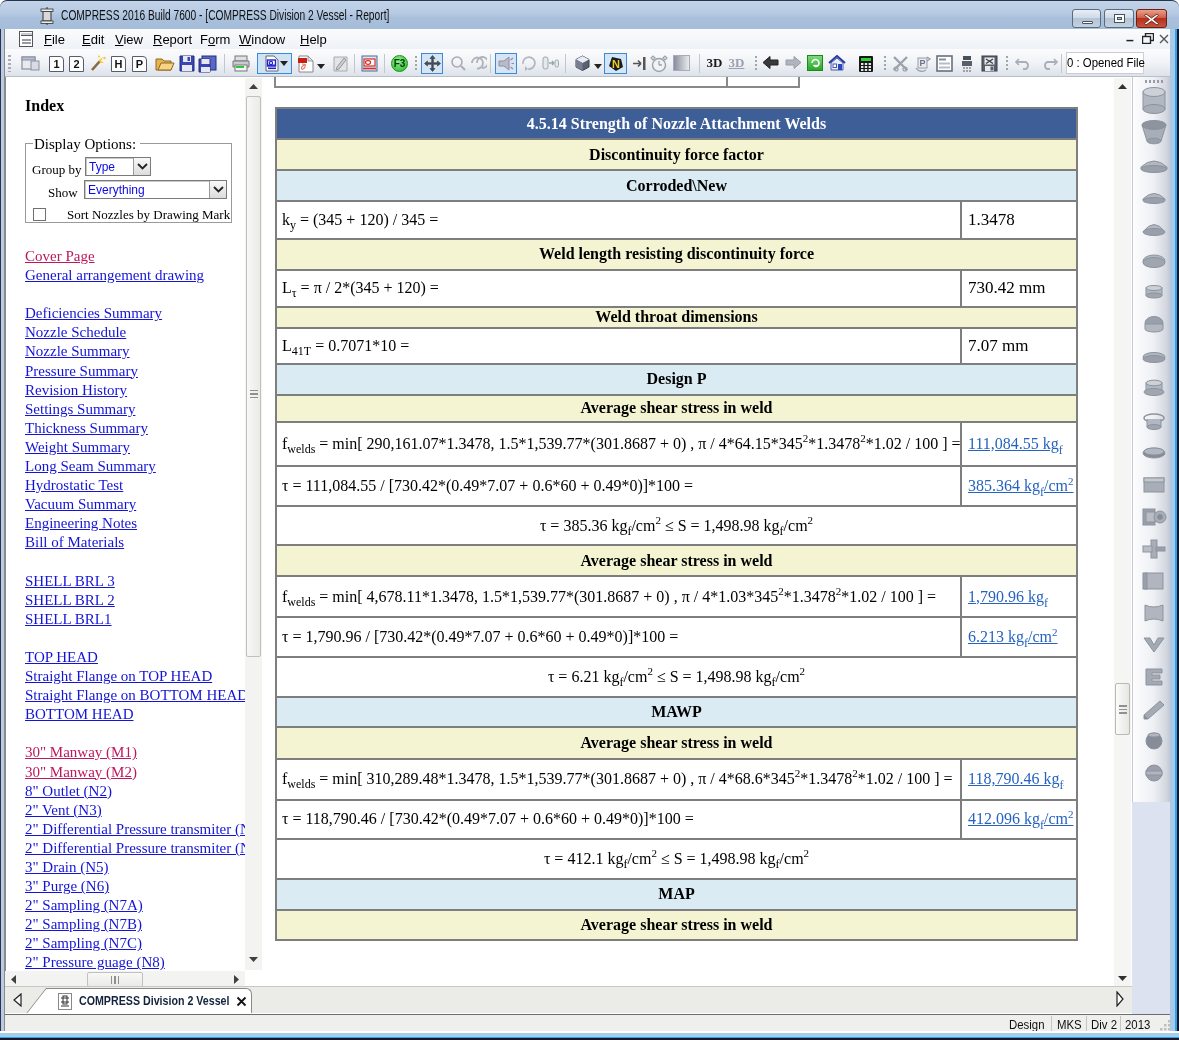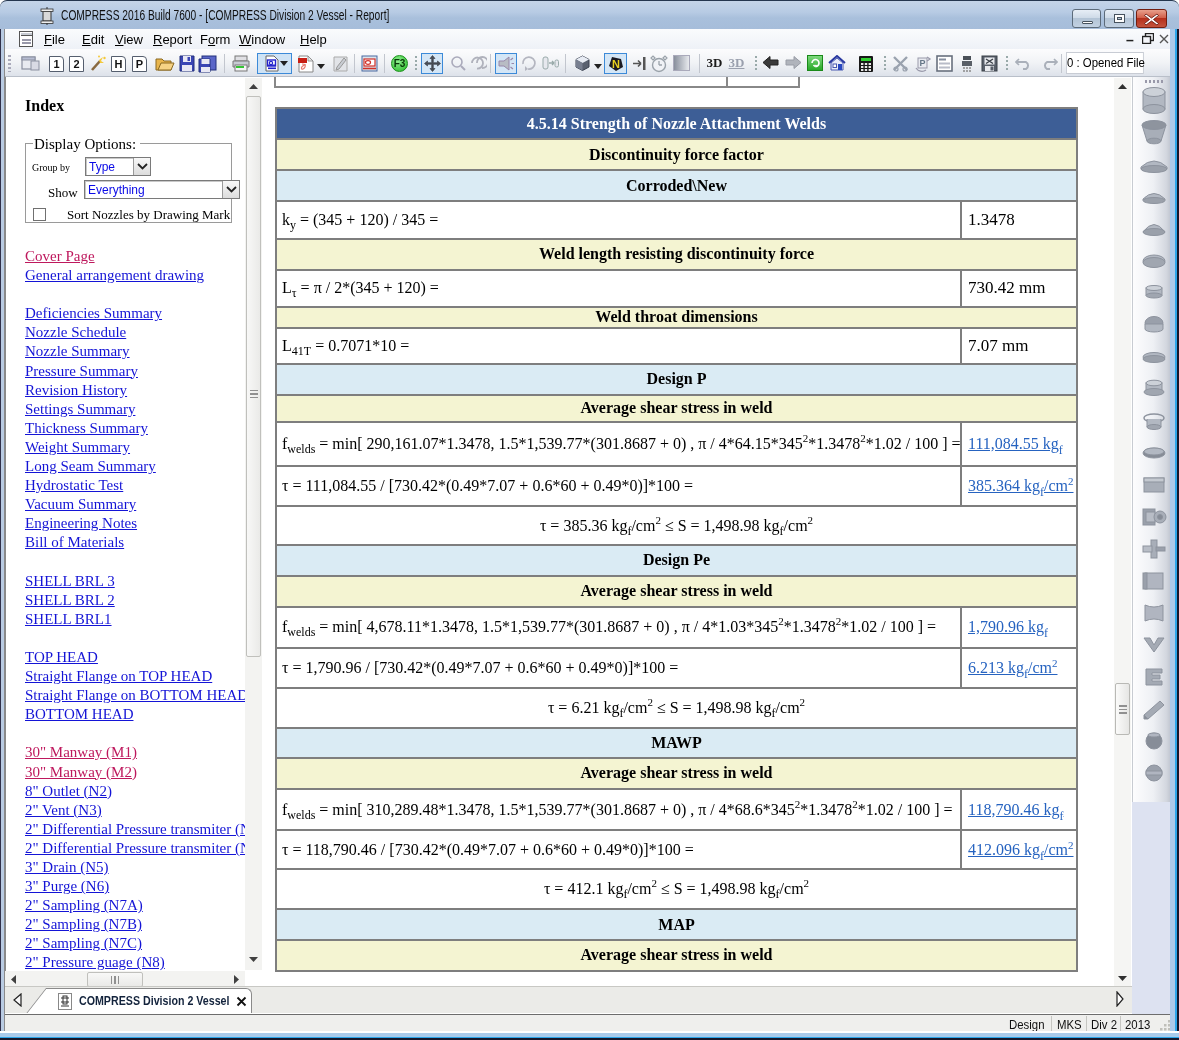--- a/index.html
+++ b/index.html
@@ -352,31 +352,31 @@
     <path d="M15.5 7 L6 7 A4 4 0 0 0 6 14 L9 14" fill="none" stroke="#aab0ba" stroke-width="2"></path>
   </svg>
   <div class="tsep" style="left:1059px"></div>
   <div style="position:absolute;left:1064px;top:3px;width:82px;height:22px;background:#fff;border:1px solid #c8ccd4;font-size:12px;color:#000;line-height:21px;text-align:center;white-space:nowrap;transform:scaleX(0.95);transform-origin:0 50%;">0 : Opened File</div>
 </div>
 <div id="mainarea">
   <div id="sidebar">
     <div style="position:absolute;left:19px;top:20px;font-size:16px;font-weight:bold;">Index</div>
     <div id="fs"></div>
     <div id="fsleg">Display Options:</div>
-    <div class="sblab" style="left:26px;top:85px;font-size:10px;">Group by</div>
+    <div class="sblab" style="left:26px;top:85px;font-size:13px;">Group by</div>
     <div class="selbox" style="left:79px;top:80px;width:66px;">
         <span class="selval">Type</span>
         <span class="selbtn">
           <svg width="11" height="7" viewBox="0 0 11 7">
             <path d="M1 1 L5.5 5.5 L10 1" fill="none" stroke="#222" stroke-width="1.8"></path>
           </svg>
         </span>
       </div>
     <div class="sblab" style="left:42px;top:108px;font-size:13px;">Show</div>
-    <div class="selbox" style="left:78px;top:103px;width:156px;padding-left:42px;">
+    <div class="selbox" style="left:78px;top:103px;width:143px;padding-left:42px;">
         <span class="selval">Everything</span>
         <span class="selbtn">
           <svg width="11" height="7" viewBox="0 0 11 7">
             <path d="M1 1 L5.5 5.5 L10 1" fill="none" stroke="#222" stroke-width="1.8"></path>
           </svg>
         </span>
       </div>
     <div id="cbx"></div>
     <div class="sblab" style="left:61px;top:130px;font-size:13px;">Sort Nozzles by Drawing Mark</div>
     <div id="links">
@@ -476,21 +476,20 @@
             <a class="val">111,084.55 kg<sub class="s">f</sub></a>
           </div>
         </div>
       <div class="row split" style="height:40px">
           <div class="cellL">τ = 111,084.55 / [730.42*(0.49*7.07 + 0.6*60 + 0.49*0)]*100 =</div>
           <div class="cellR">
             <a class="val">385.364 kg<sub class="s">f</sub>/cm<sup class="s">2</sup></a>
           </div>
         </div>
       <div class="row ctr" style="height:39px">τ = 385.36 kg<sub class="s">f</sub>/cm<sup class="s">2</sup>&nbsp;≤ S = 1,498.98 kg<sub class="s">f</sub>/cm<sup class="s">2</sup></div>
-      <div class="row hlblue" style="height:30.5px">Design Pe</div>
       <div class="row hyel" style="height:31px">Average shear stress in weld</div>
       <div class="row split" style="height:41px">
           <div class="cellL">f<sub class="s">welds</sub>&nbsp;= min[ 4,678.11*1.3478, 1.5*1,539.77*(301.8687 + 0) , π / 4*1.03*345<sup class="s">2</sup>*1.3478<sup class="s">2</sup>*1.02 / 100 ] =</div>
           <div class="cellR">
             <a class="val">1,790.96 kg<sub class="s">f</sub></a>
           </div>
         </div>
       <div class="row split" style="height:40px">
           <div class="cellL">τ = 1,790.96 / [730.42*(0.49*7.07 + 0.6*60 + 0.49*0)]*100 =</div>
           <div class="cellR">

